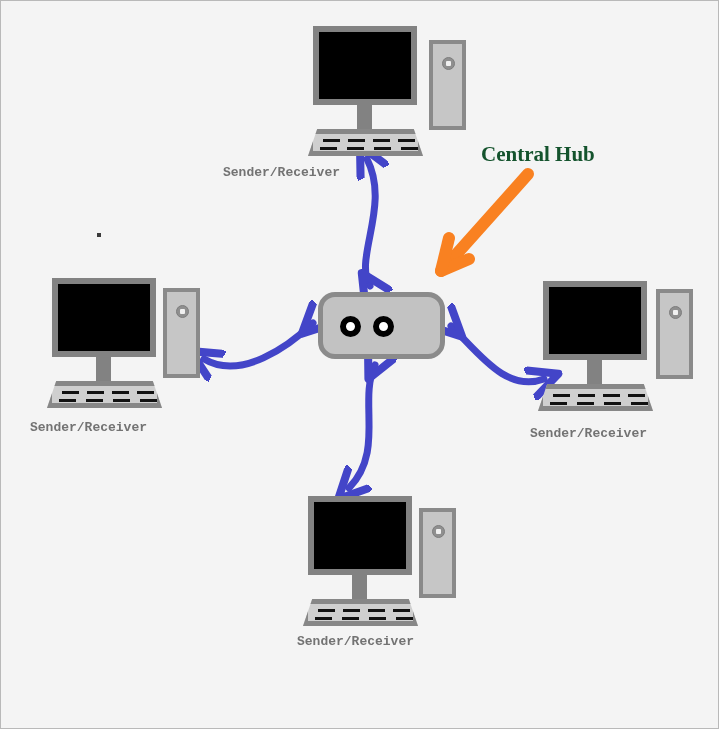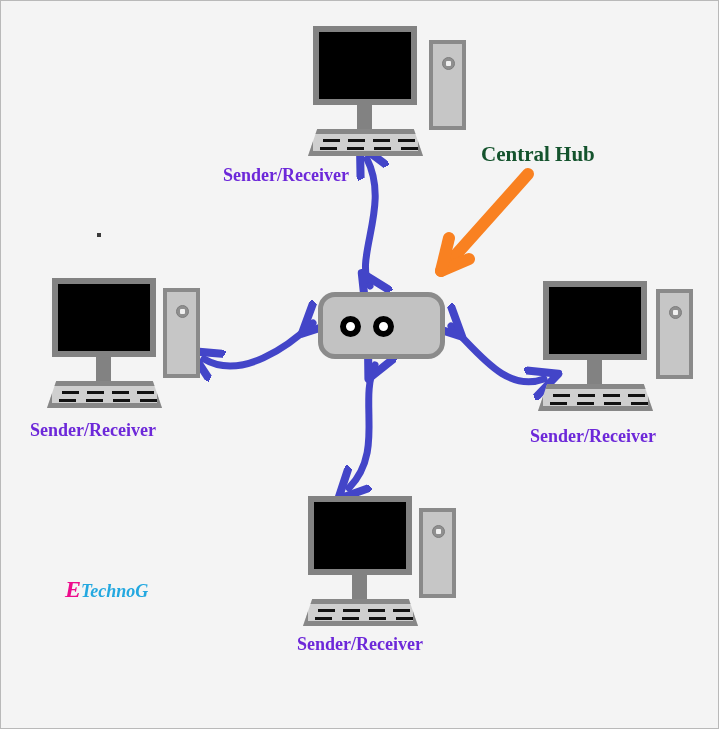--- a/index.html
+++ b/index.html
@@ -67,24 +67,24 @@
   .tower-btn::after {
     content: "";
     position: absolute;
     left: 3px; top: 3px;
     width: 5px; height: 5px;
     background: #f0f0f0;
     border-radius: 1px;
   }
   .node-label {
     position: absolute;
-    font-family: Liberation Serif, serif;
-    font-weight: bold;
-    font-size: 18px;
-    color: #6d28d9;
+    font-family: Liberation Mono, monospace;
+    font-weight: bold;
+    font-size: 13px;
+    color: #737373;
     white-space: nowrap;
   }
 
   
   .hub {
     position: absolute;
     left: 317px;
     top: 291px;
     width: 127px;
     height: 67px;
@@ -281,20 +281,17 @@
           <div class="kbd-key"></div>
           <div class="kbd-key"></div>
       </div>
     </div>
     <div class="tower" style="left:123px; top:12px; width:37px; height:90px;">
       <div class="tower-btn" style="left:9px; top:13px;"></div>
     </div>
   </div>
   <div class="node-label" style="left:296px; top:633px;">Sender/Receiver</div>
 
-  <div class="watermark">
-    <span class="wm-e">E</span><span class="wm-rest">TechnoG</span>
-  </div>
 
   <div class="speck"></div>
 
 
 </div>
 
 </body></html>

